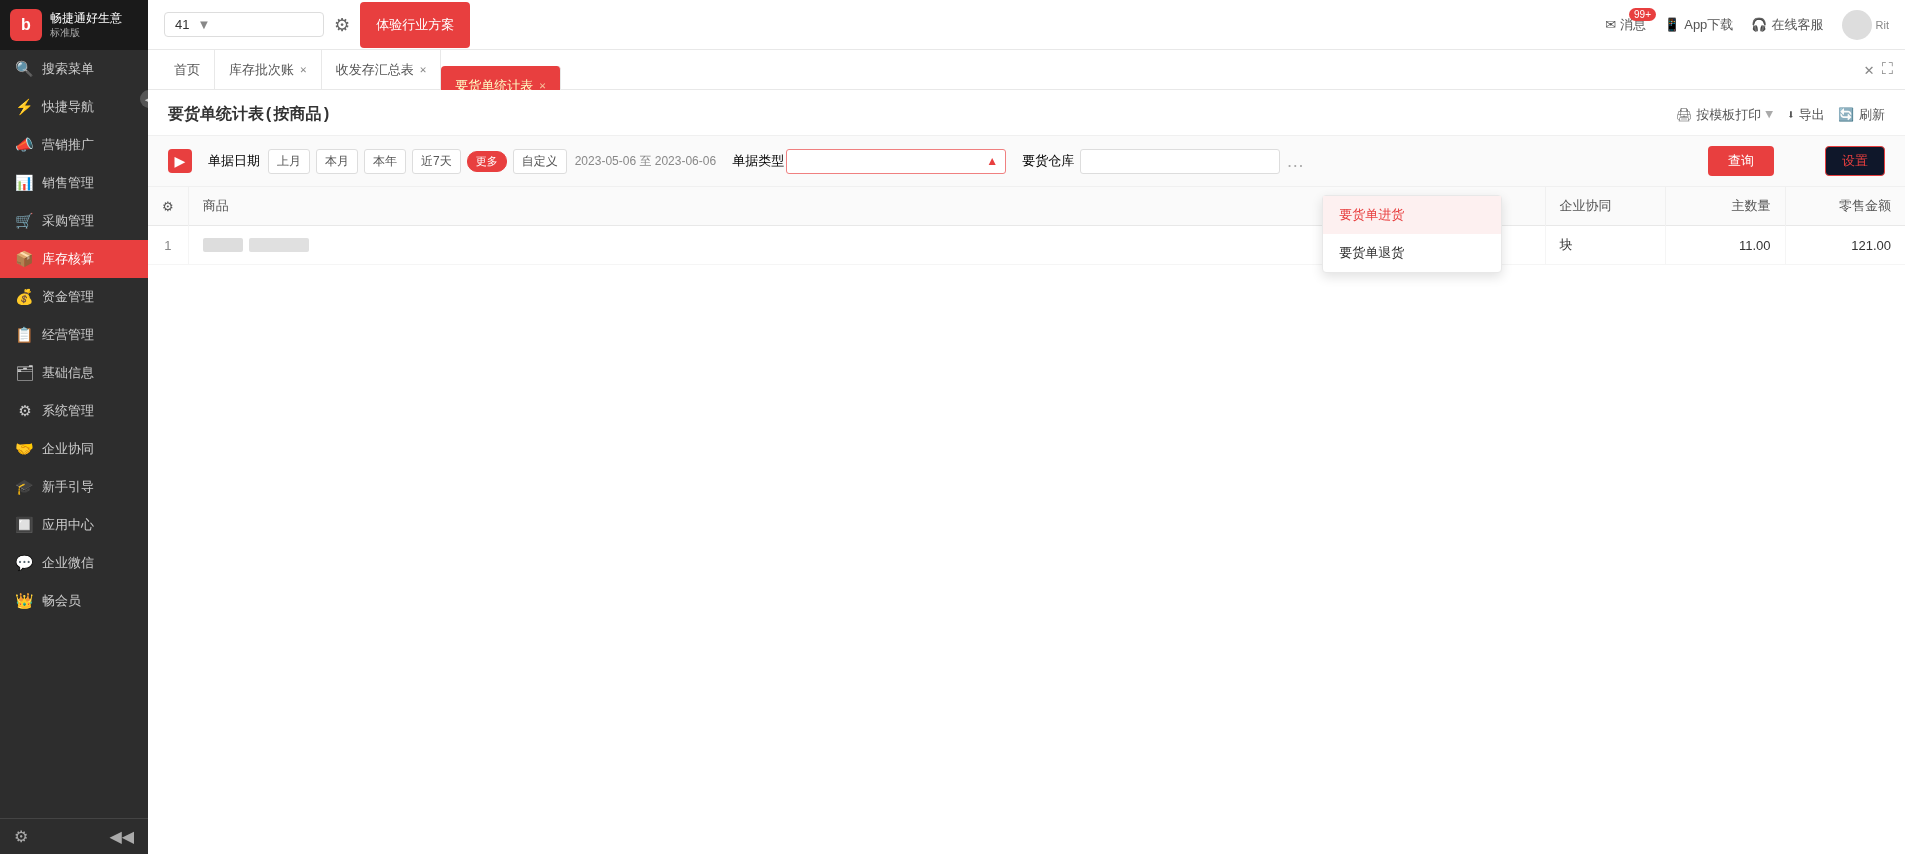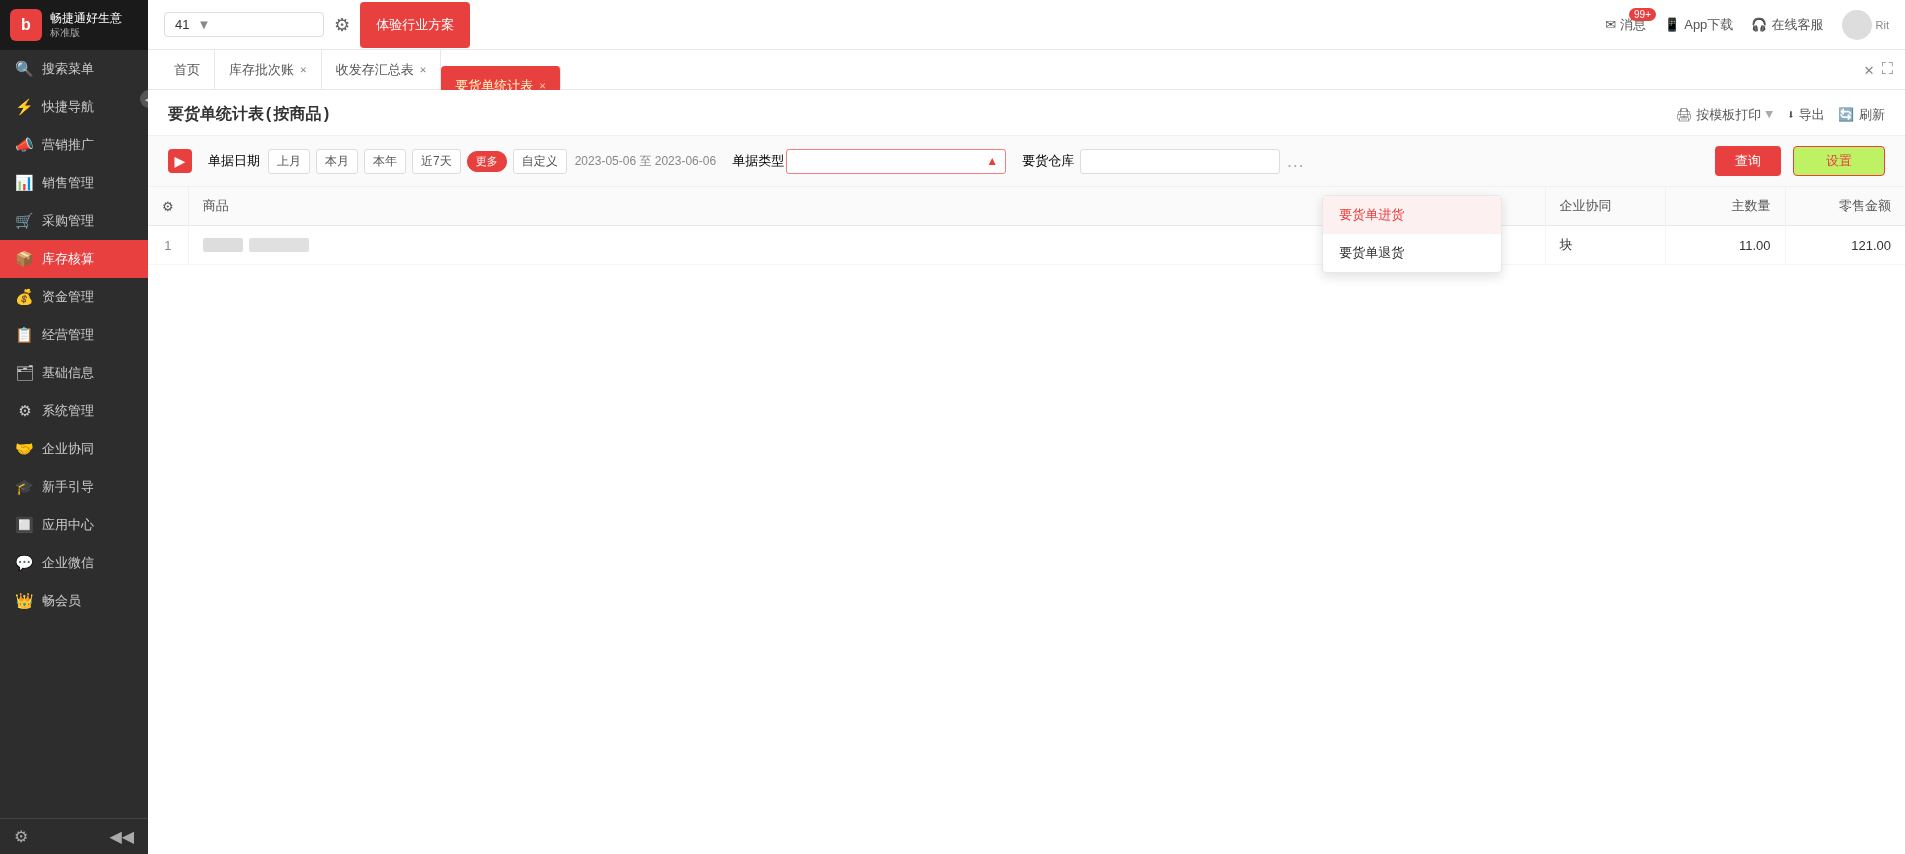--- a/index.html
+++ b/index.html
@@ -356,25 +356,26 @@
       color: white;
       border: none;
       border-radius: 4px;
       padding: 6px 20px;
       font-size: 13px;
       cursor: pointer;
     }
     .settings-btn {
       border: 1px solid #e83f3f;
       color: #e83f3f;
-      background: #bef264;
+      background: #0f172a;
       border-radius: 4px;
-      padding: 5px 32px;
-      font-size: 13px;
-      cursor: pointer;
+      padding: 5px 16px;
+      font-size: 13px;
+      cursor: pointer;
+      margin-left: 39px;
     }
 
     
     .dropdown-overlay {
       position: absolute;
       left: 590px;
       top: 46px;
       background: white;
       border: 1px solid #e8e8e8;
       border-radius: 4px;

